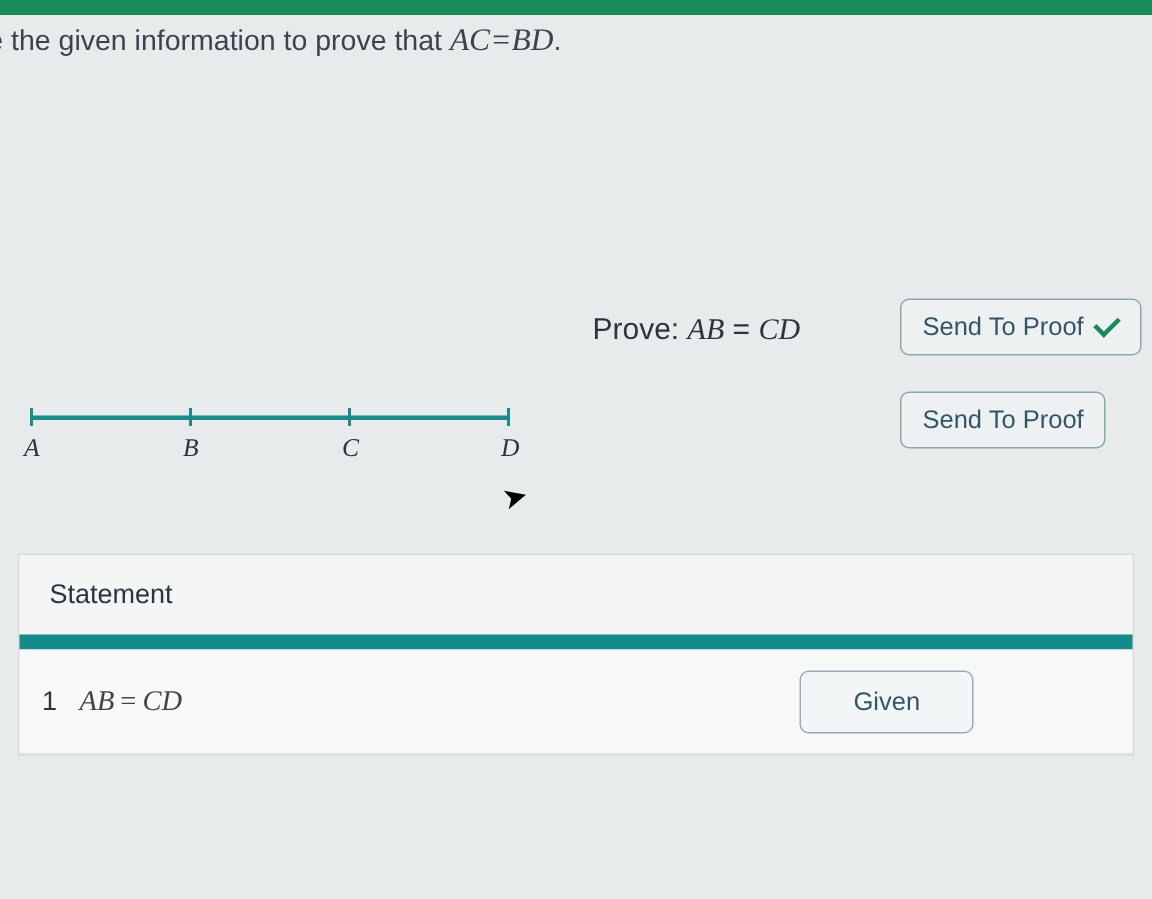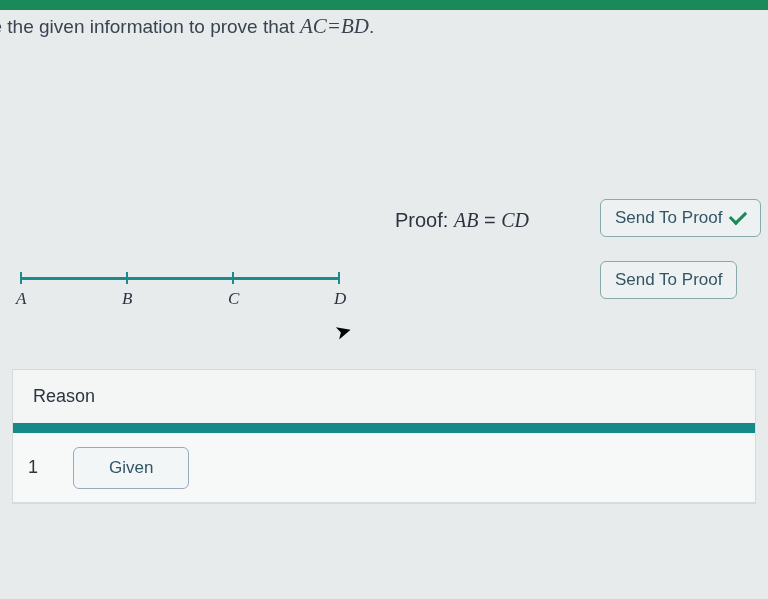--- a/index.html
+++ b/index.html
@@ -158,43 +158,46 @@
     <div class="tick" style="left:106px"></div>
     <div class="tick" style="left:212px"></div>
     <div class="tick" style="left:318px"></div>
   </div>
   <div class="pt-label" style="left:16px">A</div>
   <div class="pt-label" style="left:122px">B</div>
   <div class="pt-label" style="left:228px">C</div>
   <div class="pt-label" style="left:334px">D</div>
 
   <div class="given-prove" style="top:170px">
-    <span>Proof:</span>
+    <span>Prove:</span>
     <span class="mi">AB</span>
     <span>=</span>
     <span class="mi">CD</span>
   </div>
 
   <button class="send-btn" style="left:600px; top:160px">
     <span>Send To Proof</span>
     <span class="check-icon"></span>
   </button>
 
 
   <button class="send-btn" style="left:600px; top:222px">
     <span>Send To Proof</span>
   </button>
 
   <div class="cursor-arrow">➤</div>
 </div>
 
 <div class="proof-table">
   <div class="proof-header">
-    <div class="col-reason">Reason</div>
+    <div class="col-stmt">Statement</div>
   </div>
   <div class="teal-sep"></div>
   <div class="proof-row">
     <div class="row-num">1</div>
+    <div class="row-stmt">
+      <span>AB</span><span class="eq">=</span><span>CD</span>
+    </div>
     <div class="row-reason">
       <button class="reason-btn">Given</button>
     </div>
   </div>
 </div>
 
 </body></html>

